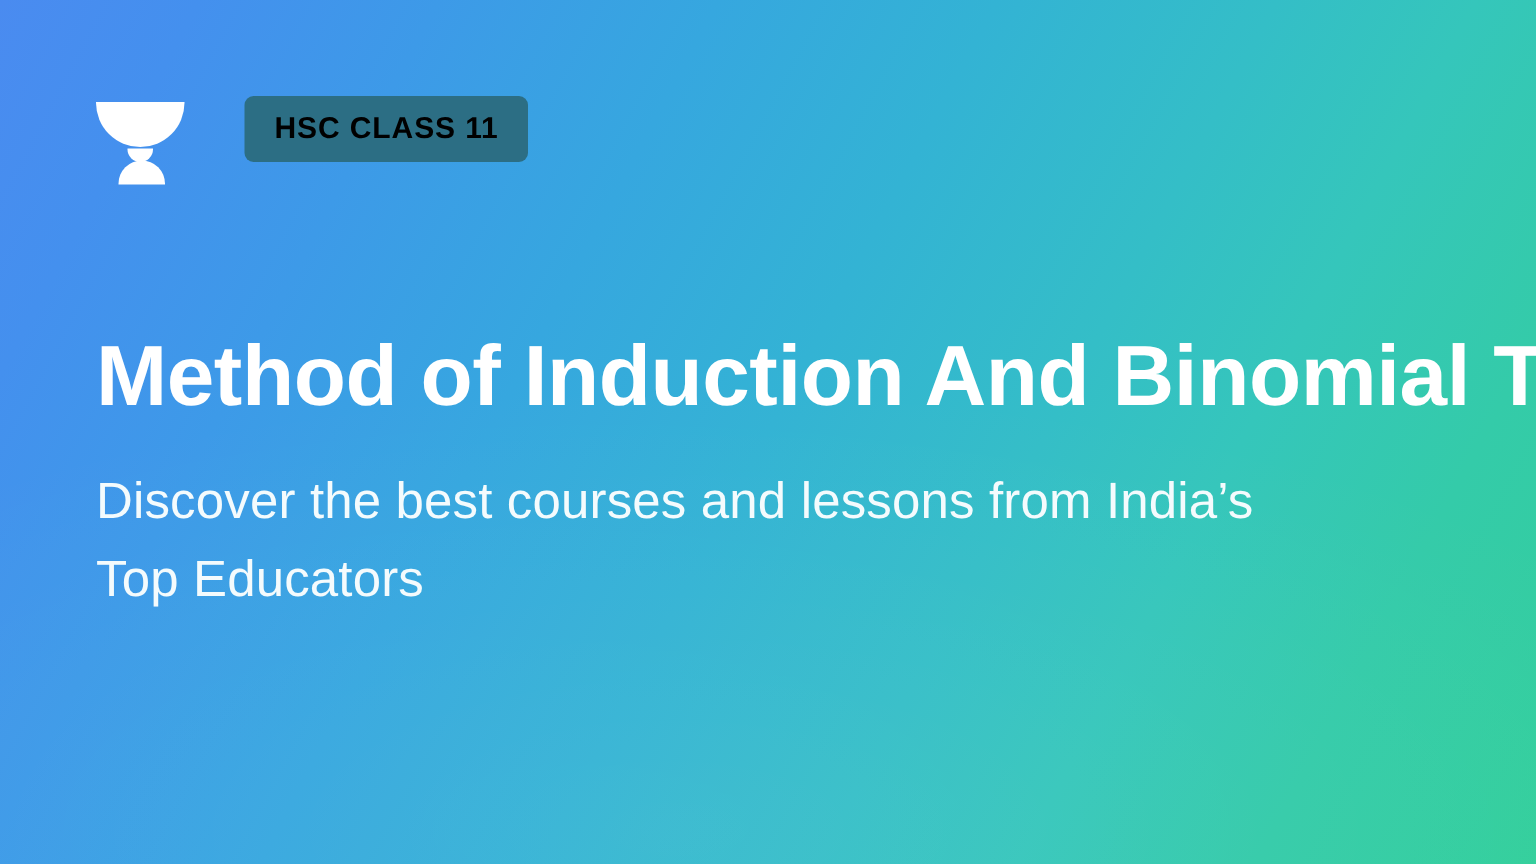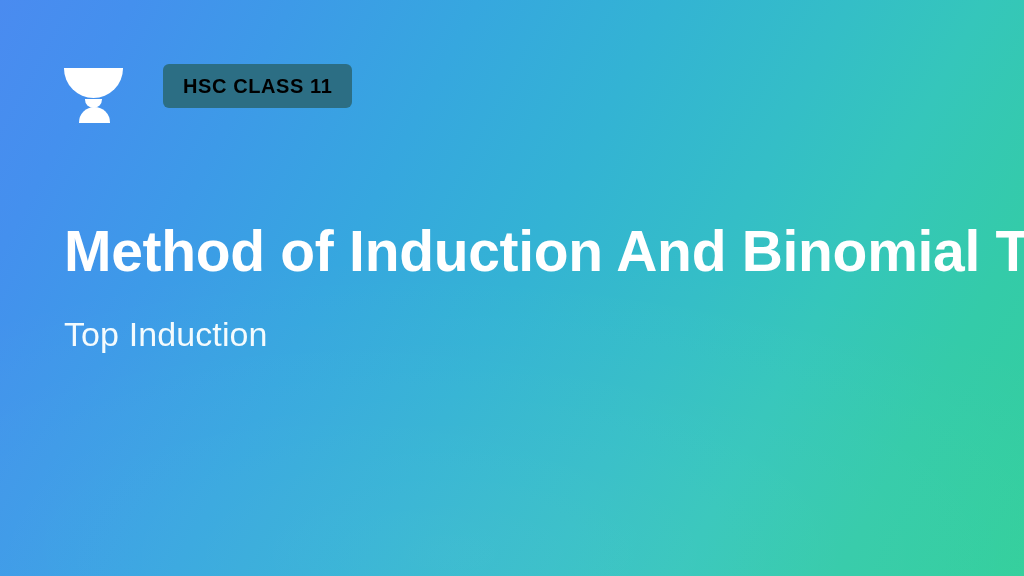--- a/index.html
+++ b/index.html
@@ -155,18 +155,19 @@
       <span class="badge-label">HSC CLASS 11</span>
     </div>
 
   </div>
 
   <div id="headline-block">
 
     <h1 id="course-title">Method of Induction And Binomial T</h1>
 
     <p id="course-subtitle">
-      <span class="sub-line">Top Induction</span>
+      <span class="sub-line">Discover the best courses and lessons from India’s</span>
+      <span class="sub-line">Top Educators</span>
     </p>
 
   </div>
 
 </div>
 
 </body></html>

